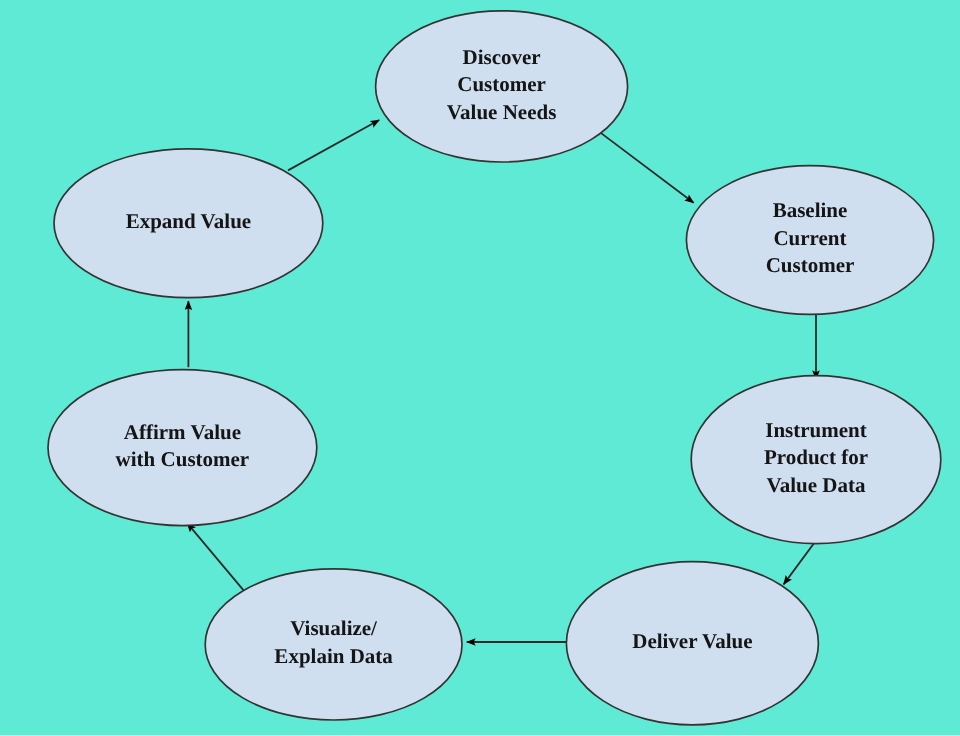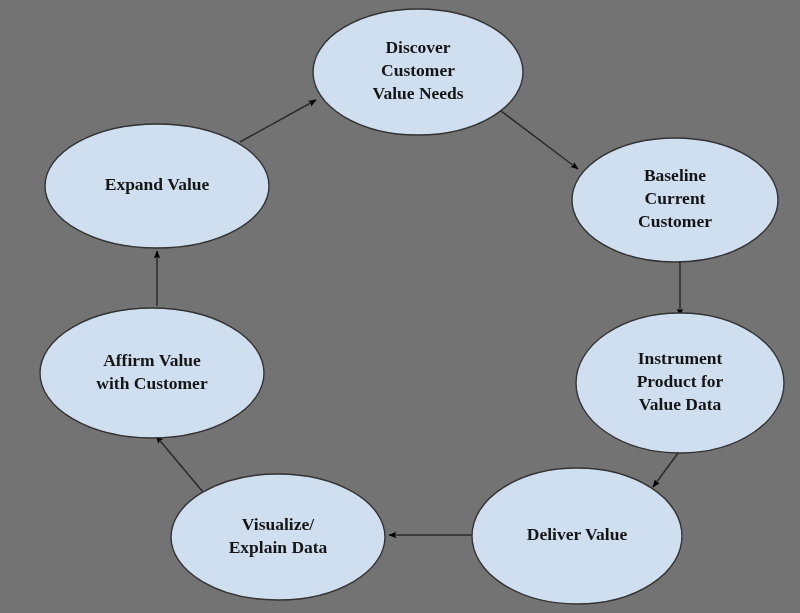--- a/index.html
+++ b/index.html
@@ -7,21 +7,21 @@
     padding: 0;
     background: #ffffff;
   }
   body {
     font-family: "Liberation Serif", serif;
   }
   #canvas {
     position: relative;
     width: 800px;
     height: 613px;
-    background: #737373;
+    background: #5eead4;
     overflow: hidden;
   }
   #diagram-svg {
     position: absolute;
     top: 0;
     left: 0;
     width: 800px;
     height: 613px;
   }
   .node-ellipse {

